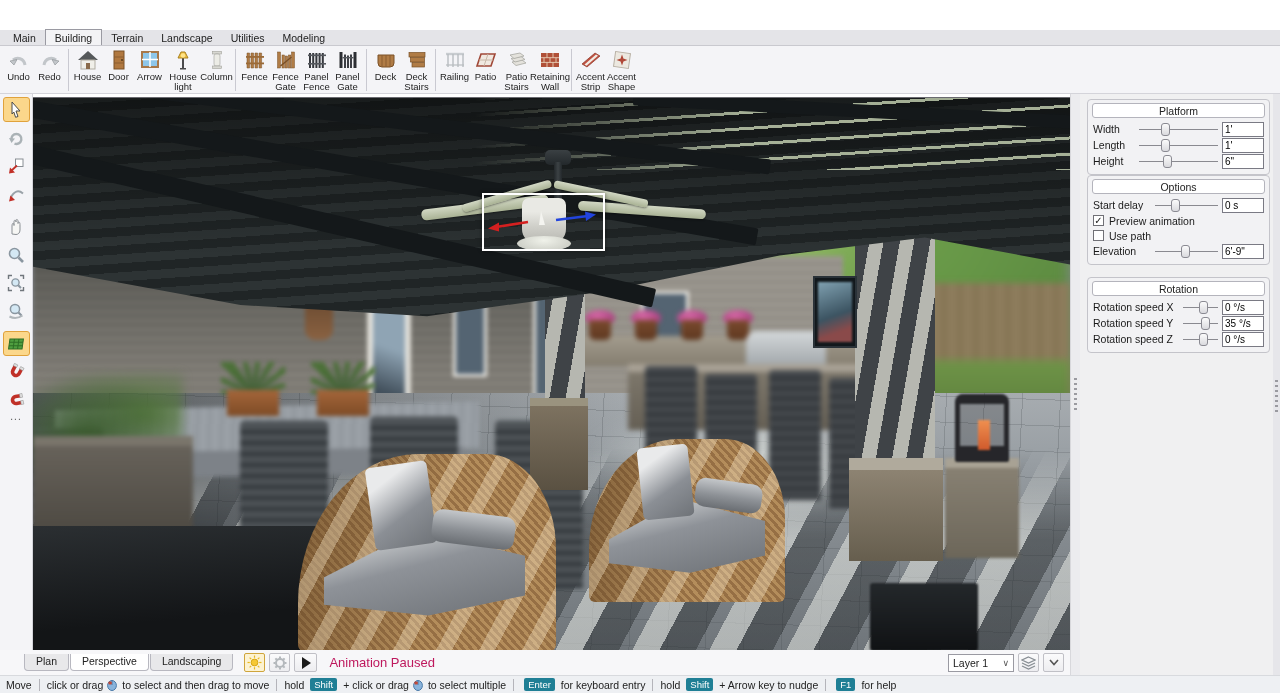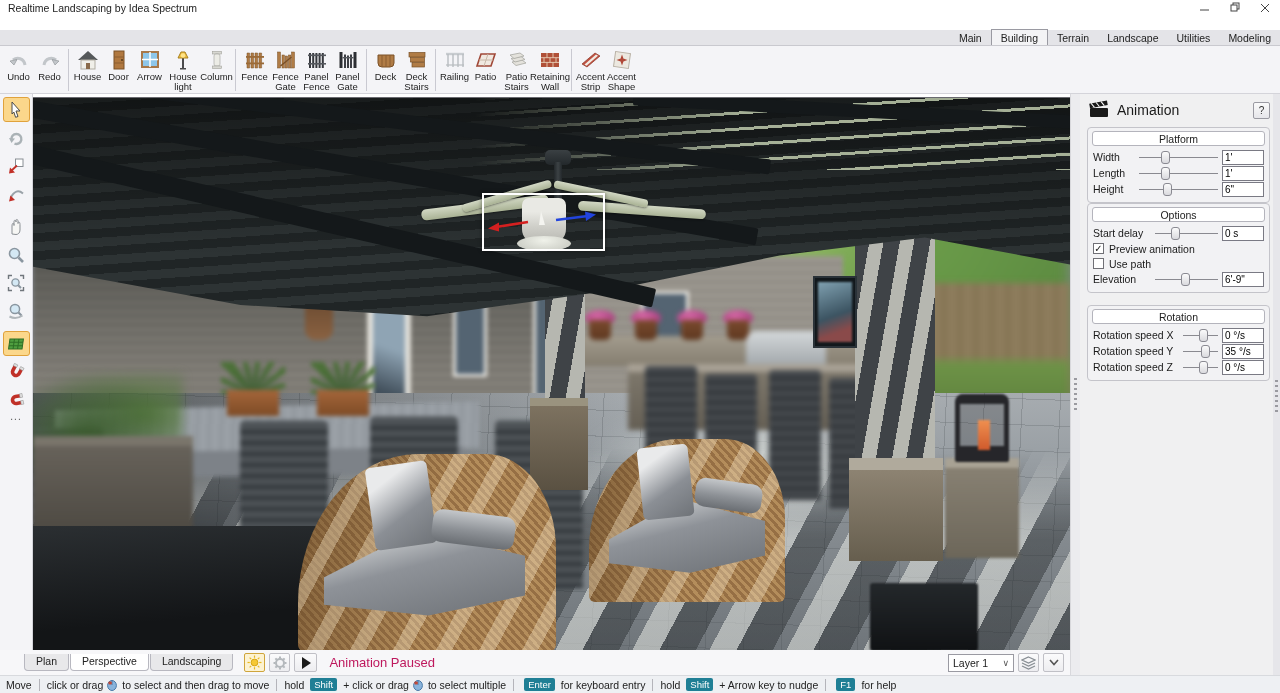--- a/index.html
+++ b/index.html
@@ -11,21 +11,21 @@
   .title-text { padding-left:8px; font-size:10.5px; color:#222; }
   .win-controls { margin-left:auto; display:flex; height:15px; }
   .win-btn { width:30px; height:15px; display:flex; align-items:center; justify-content:center; }
   .win-btn svg { display:block; }
 
   
   .menubar { position:absolute; left:0; top:15px; width:1280px; height:15px; background:#fff; display:flex; align-items:center; padding-left:6px; }
   .menu-item { padding:0 7px; font-size:11px; color:#111; }
 
   
-  .tabstrip { position:absolute; left:0; top:30px; width:1280px; height:16px; background:#e4e4e8; display:flex; align-items:flex-end; padding-left:4px; border-bottom:1px solid #c9c9cf;justify-content:flex-end; }
+  .tabstrip { position:absolute; left:0; top:30px; width:1280px; height:16px; background:#e4e4e8; display:flex; align-items:flex-end; padding-left:4px; border-bottom:1px solid #c9c9cf; }
   .rtab { padding:2px 9px; font-size:10.5px; color:#222; height:15px; }
   .rtab.active { background:#f3f3f5; border:1px solid #9a9aa2; border-bottom:none; height:16px; }
 
   
   .toolbar { position:absolute; left:0; top:46px; width:1280px; height:48px; background:#f4f4f7; display:flex; align-items:flex-start; padding:2px 0 0 3px; border-bottom:1px solid #d4d4da; }
   .tb-btn { width:31px; min-width:31px; display:flex; flex-direction:column; align-items:center; padding-top:1px; }
   .tb-btn.w36 { width:36px; min-width:36px; }
   .tb-icon { height:22px; display:flex; align-items:center; justify-content:center; }
   .tb-label { font-size:9.5px; line-height:1.05; text-align:center; color:#222; margin-top:1px; }
   .tb-sep { width:1px; height:42px; background:#c9c9d1; margin:1px 3px 0 3px; }
@@ -178,42 +178,20 @@
   .statusbar { position:absolute; left:0; top:675px; width:1280px; height:18px; background:#eef0f3; border-top:1px solid #d8dade; display:flex; align-items:center; padding-left:6px; font-size:10.5px; color:#222; }
   .sb-sep { width:1px; height:12px; background:#b4b4ba; margin:0 7px; }
   .kbd { display:inline-block; padding:0 4px; height:13px; line-height:13px; background:#1f7f95; color:#fff; border-radius:2px; font-size:9.5px; margin:0 3px; }
   .sb-part { display:flex; align-items:center; gap:3px; white-space:nowrap; }
 </style>
 </head>
 <body>
 
 <div class="app">
 
-  <div class="titlebar">
-    <span class="title-text">Realtime Landscaping  by Idea Spectrum</span>
-    <div class="win-controls">
-      <div class="win-btn">
-          <svg width="10" height="10">
-            <line x1="0" y1="7" x2="9" y2="7" stroke="#444" stroke-width="1"></line>
-          </svg>
-        </div>
-      <div class="win-btn">
-          <svg width="11" height="11">
-            <rect x="3" y="1" width="6" height="6" fill="none" stroke="#444"></rect>
-            <rect x="1" y="3" width="6" height="6" fill="#fff" stroke="#444"></rect>
-          </svg>
-        </div>
-      <div class="win-btn">
-          <svg width="10" height="10">
-            <line x1="1" y1="1" x2="9" y2="9" stroke="#444"></line>
-            <line x1="9" y1="1" x2="1" y2="9" stroke="#444"></line>
-          </svg>
-        </div>
-    </div>
-  </div>
 
 
   <div class="tabstrip">
     <span class="rtab">Main</span>
     <span class="rtab active">Building</span>
     <span class="rtab">Terrain</span>
     <span class="rtab">Landscape</span>
     <span class="rtab">Utilities</span>
     <span class="rtab">Modeling</span>
   </div>
@@ -657,33 +635,20 @@
       <div class="pillow" style="left:26%;top:4%;width:26%;height:44%;transform:rotate(-6deg)"></div>
       <div class="bolster" style="left:54%;top:26%;width:34%;height:18%;transform:rotate(8deg)"></div>
     </div>
   </div>
 
   <div class="splitter">
       <div class="grip" style="top:284px"></div>
     </div>
 
   <div class="panel">
-    <div class="p-head">
-      <svg width="22" height="20">
-          <rect x="2" y="8" width="18" height="9" rx="1" fill="#1a1a1a"></rect>
-          <g transform="rotate(-10 3 8)">
-            <rect x="2" y="3.5" width="18" height="4.5" fill="#1a1a1a"></rect>
-            <line x1="4" y1="3.5" x2="6.5" y2="8" stroke="#fff"></line>
-            <line x1="9" y1="3.5" x2="11.5" y2="8" stroke="#fff"></line>
-            <line x1="14" y1="3.5" x2="16.5" y2="8" stroke="#fff"></line>
-          </g>
-        </svg>
-      <span class="p-title">Animation</span>
-      <div class="p-help">?</div>
-    </div>
 
     <div class="group">
       <div class="group-hdr">Platform</div>
       <div class="prow">
         <span class="plbl w42">Width</span>
         <span class="slider">
             <span class="thumb" style="left:28%"></span>
           </span>
         <input class="pval" value="1'" style="">
       </div>

